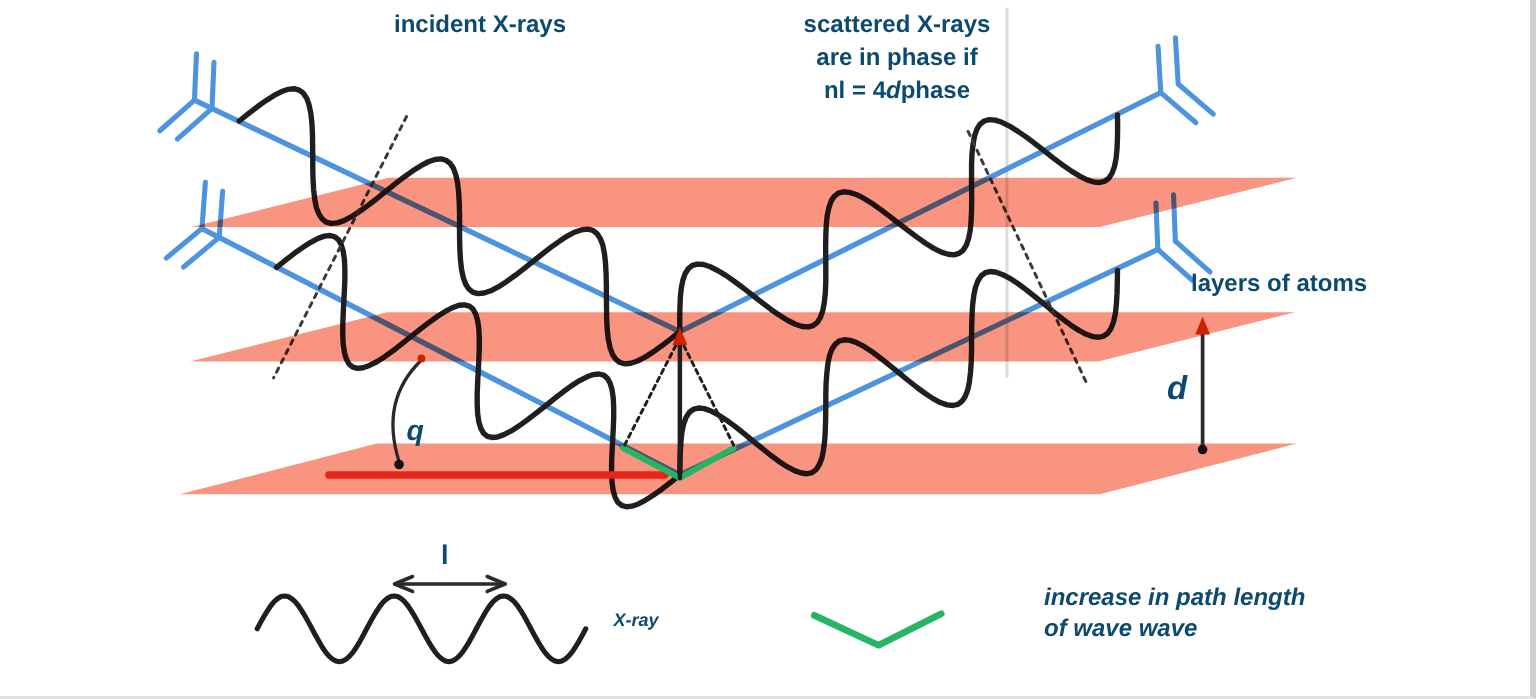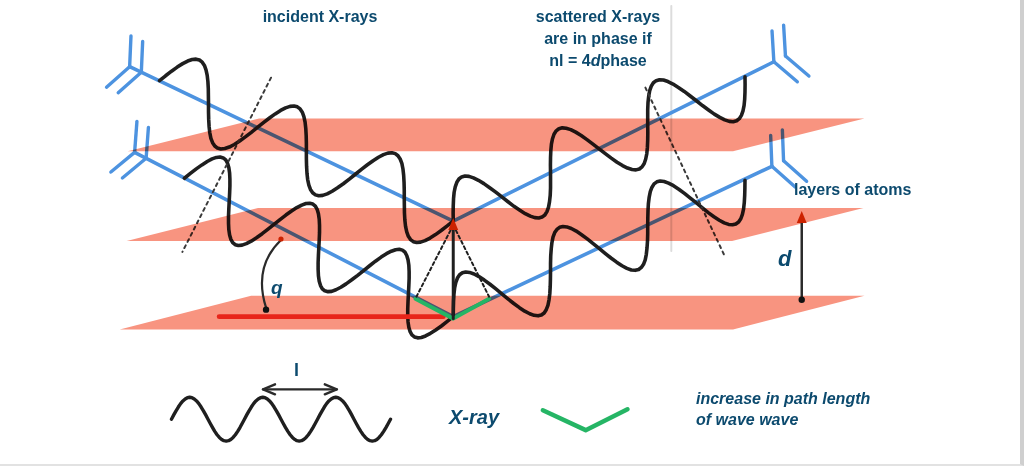--- a/index.html
+++ b/index.html
@@ -11,21 +11,21 @@
   .stage svg{position:absolute;left:0;top:0;width:100%;height:100%;}
   .lbl{position:absolute;color:#0c4a6e;white-space:nowrap;}
   .t-incident{left:320px;top:6px;transform:translateX(-50%);text-align:center;
     font-size:16px;font-weight:700;line-height:22px;}
   .t-scattered{left:598px;top:6px;transform:translateX(-50%);text-align:center;
     font-size:16px;font-weight:700;line-height:22px;}
   .t-layers{left:794px;top:181px;font-weight:700;font-size:16px;}
   .t-d{left:778px;top:246px;font-style:italic;font-weight:700;font-size:22px;}
   .t-theta{left:271px;top:277px;font-style:italic;font-weight:700;font-size:19px;}
   .t-lambda{left:294px;top:360px;font-weight:700;font-size:18px;}
-  .t-xray{left:409px;top:406px;font-style:italic;font-weight:700;font-size:20px;margin-left:40px;}
+  .t-xray{left:409px;top:406px;font-style:italic;font-weight:700;font-size:12px;}
   .t-legend{left:652px;top:388px;font-style:italic;font-weight:700;font-size:16px;line-height:21px;margin-left:44px;}
 </style>
 </head>
 <body>
 
 <div class="stage">
 
   <svg viewBox="0 0 1024 466" aria-hidden="true">
     <g id="g-under">
       <g id="g-separator">

